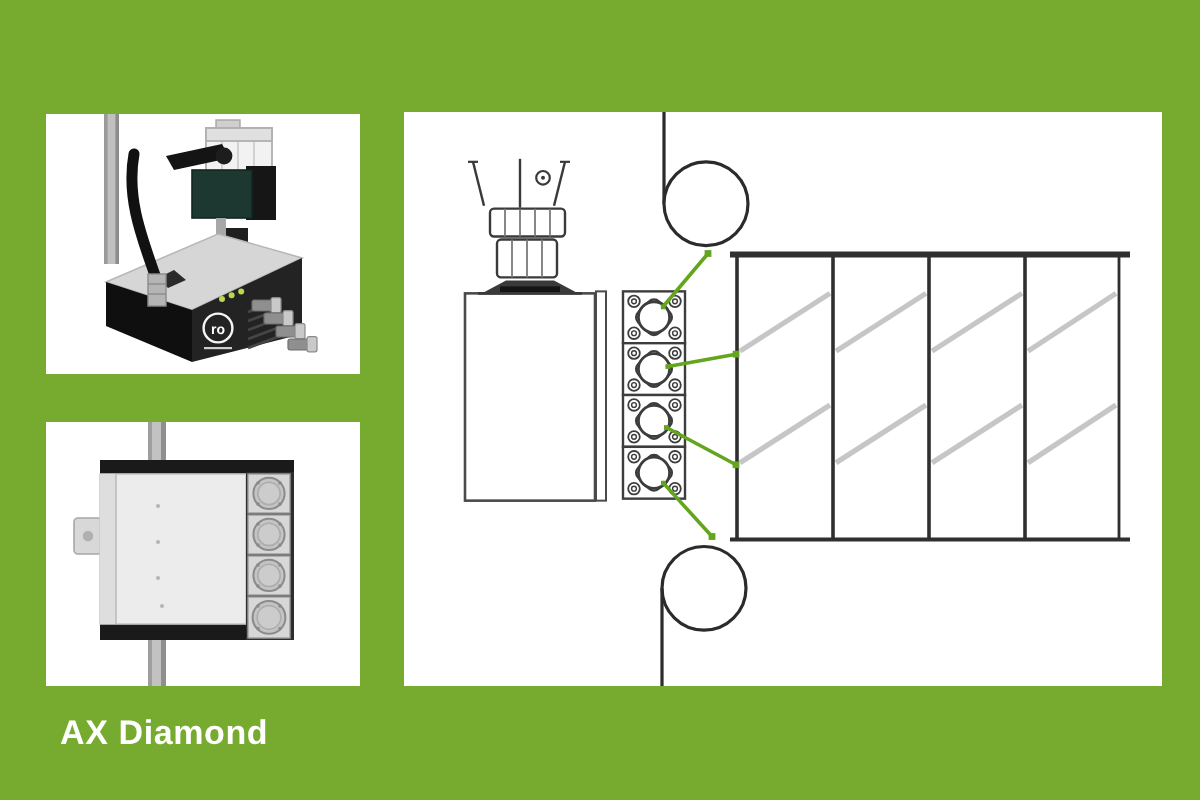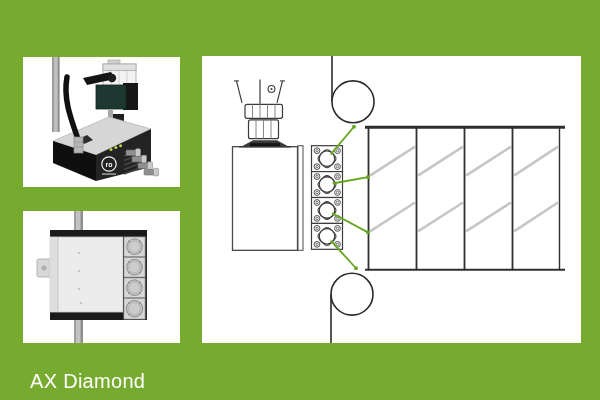--- a/index.html
+++ b/index.html
@@ -7,22 +7,22 @@
     width:600px;height:400px;position:relative;overflow:hidden;
     background:#76ab2f;
     font-family:"Liberation Sans", sans-serif;
   }
   .card{position:absolute;background:#ffffff;}
   #card-photo-top{left:23px;top:57px;width:157px;height:130px;}
   #card-photo-bottom{left:23px;top:211px;width:157px;height:132px;}
   #card-diagram{left:202px;top:56px;width:379px;height:287px;}
   .card svg{display:block;width:100%;height:100%;}
   #product-label{
-    position:absolute;left:30px;top:370px;
-    color:#ffffff;font-size:20px;font-weight:400;letter-spacing:0.3px;
+    position:absolute;left:30px;top:357px;
+    color:#ffffff;font-size:17px;font-weight:700;letter-spacing:0.3px;
   }
 </style>
 </head>
 <body>
 
 <div class="card" id="card-photo-top">
   <svg viewBox="0 0 157 130">
 
     <g>
       <rect x="29" y="0" width="7.5" height="75" fill="#c0c0c0"></rect>

